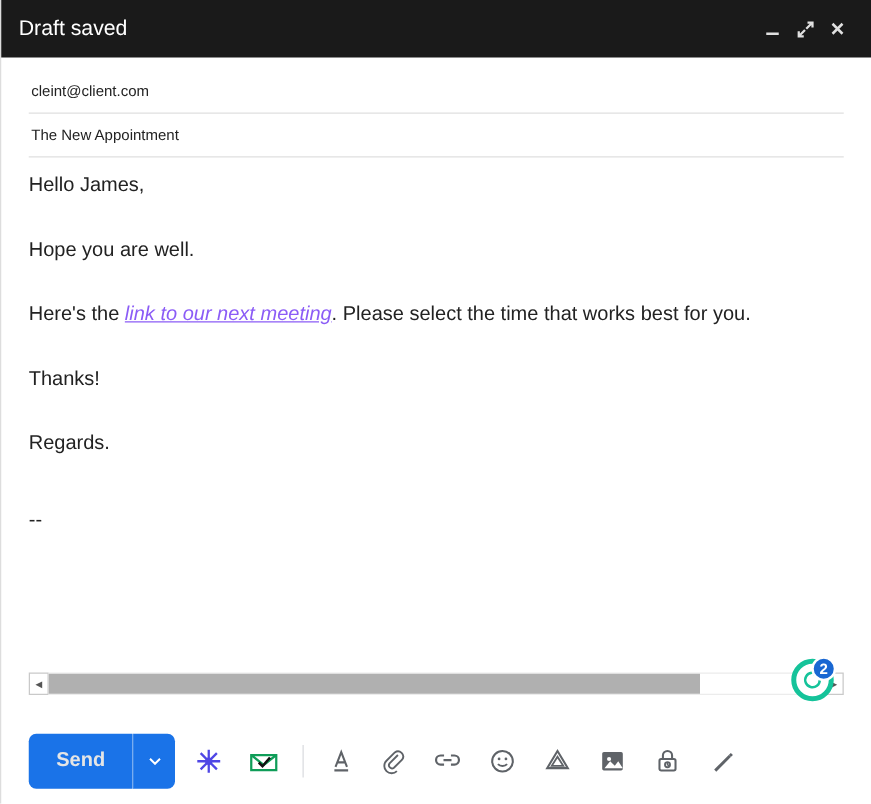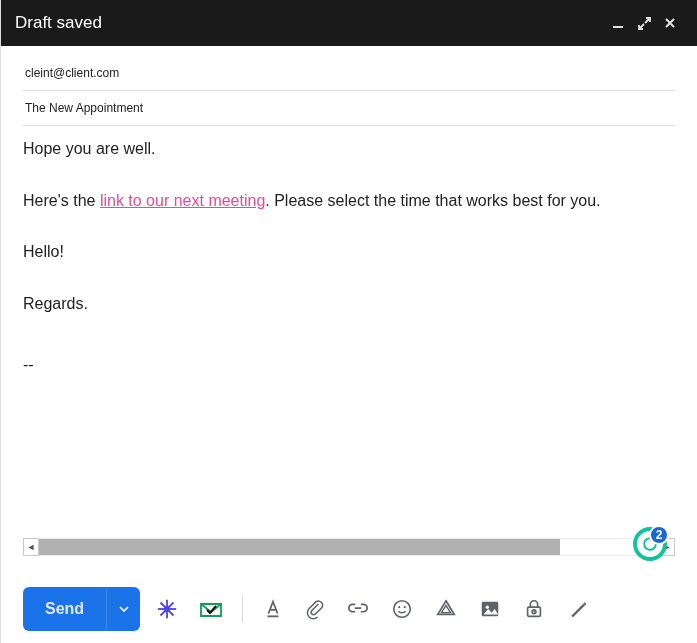--- a/index.html
+++ b/index.html
@@ -20,21 +20,21 @@
   .titlebar .title { font-size:17px; flex:1; }
   .titlebar .win-btn { width:26px; text-align:center; cursor:pointer; color:#e0e0e0; }
   .titlebar svg { display:block; margin:auto; }
   .content { flex:1; padding:10px 22px 0 22px; display:flex; flex-direction:column; min-height:0; }
   .field { font-size:12px; color:#222; padding:10px 2px; border-bottom:1px solid #e0e0e0; }
   .body {
     flex:1; font-size:16px; color:#222; padding-top:12px; line-height:1.35;
     overflow-y:auto; min-height:0;
   }
   .body p { margin:0 0 30px 0; }
-  .body a { color:#ec4899; text-decoration:underline; }
+  .body a { color:#8b5cf6; text-decoration:underline;font-style:italic; }
   .hscroll { height:20px; display:flex; align-items:center; margin:0 0 18px 0; position:relative; }
   .hscroll .arrow { width:16px; height:18px; border:1px solid #c9c9c9; display:flex; align-items:center; justify-content:center; font-size:9px; color:#555; background:#fff; cursor:pointer; }
   .hscroll .track { flex:1; height:18px; background:#fff; position:relative; border-top:1px solid #ececec; border-bottom:1px solid #ececec;}
   .hscroll .thumb { position:absolute; left:0; top:0; bottom:0; width:84%; background:#b0b0b0; }
   .grammarly {
     position:absolute; right:6px; top:-10px; width:36px; height:36px;
   }
   .grammarly .circle {
     width:34px;height:34px;border-radius:50%;
     border:4px solid #15c39a;
@@ -99,25 +99,26 @@
           <path d="M3 3 L11 11 M11 3 L3 11" stroke="#e0e0e0" stroke-width="2"></path>
         </svg>
     </span>
   </div>
 
   <div class="content">
     <div class="field">cleint@client.com</div>
     <div class="field">The New Appointment</div>
 
     <div class="body">
+      <p>Hello James,</p>
       <p>Hope you are well.</p>
       <p>
         <span>Here's the </span><a href="#">link to our next meeting</a><span>. Please select the time that works best for you.</span>
       </p>
-      <p>Hello!</p>
+      <p>Thanks!</p>
       <p>Regards.</p>
       <p style="margin-top:40px;">--</p>
     </div>
 
     <div class="hscroll">
       <div class="arrow">◄</div>
       <div class="track">
         <div class="thumb"></div>
       </div>
       <div class="arrow">►</div>

